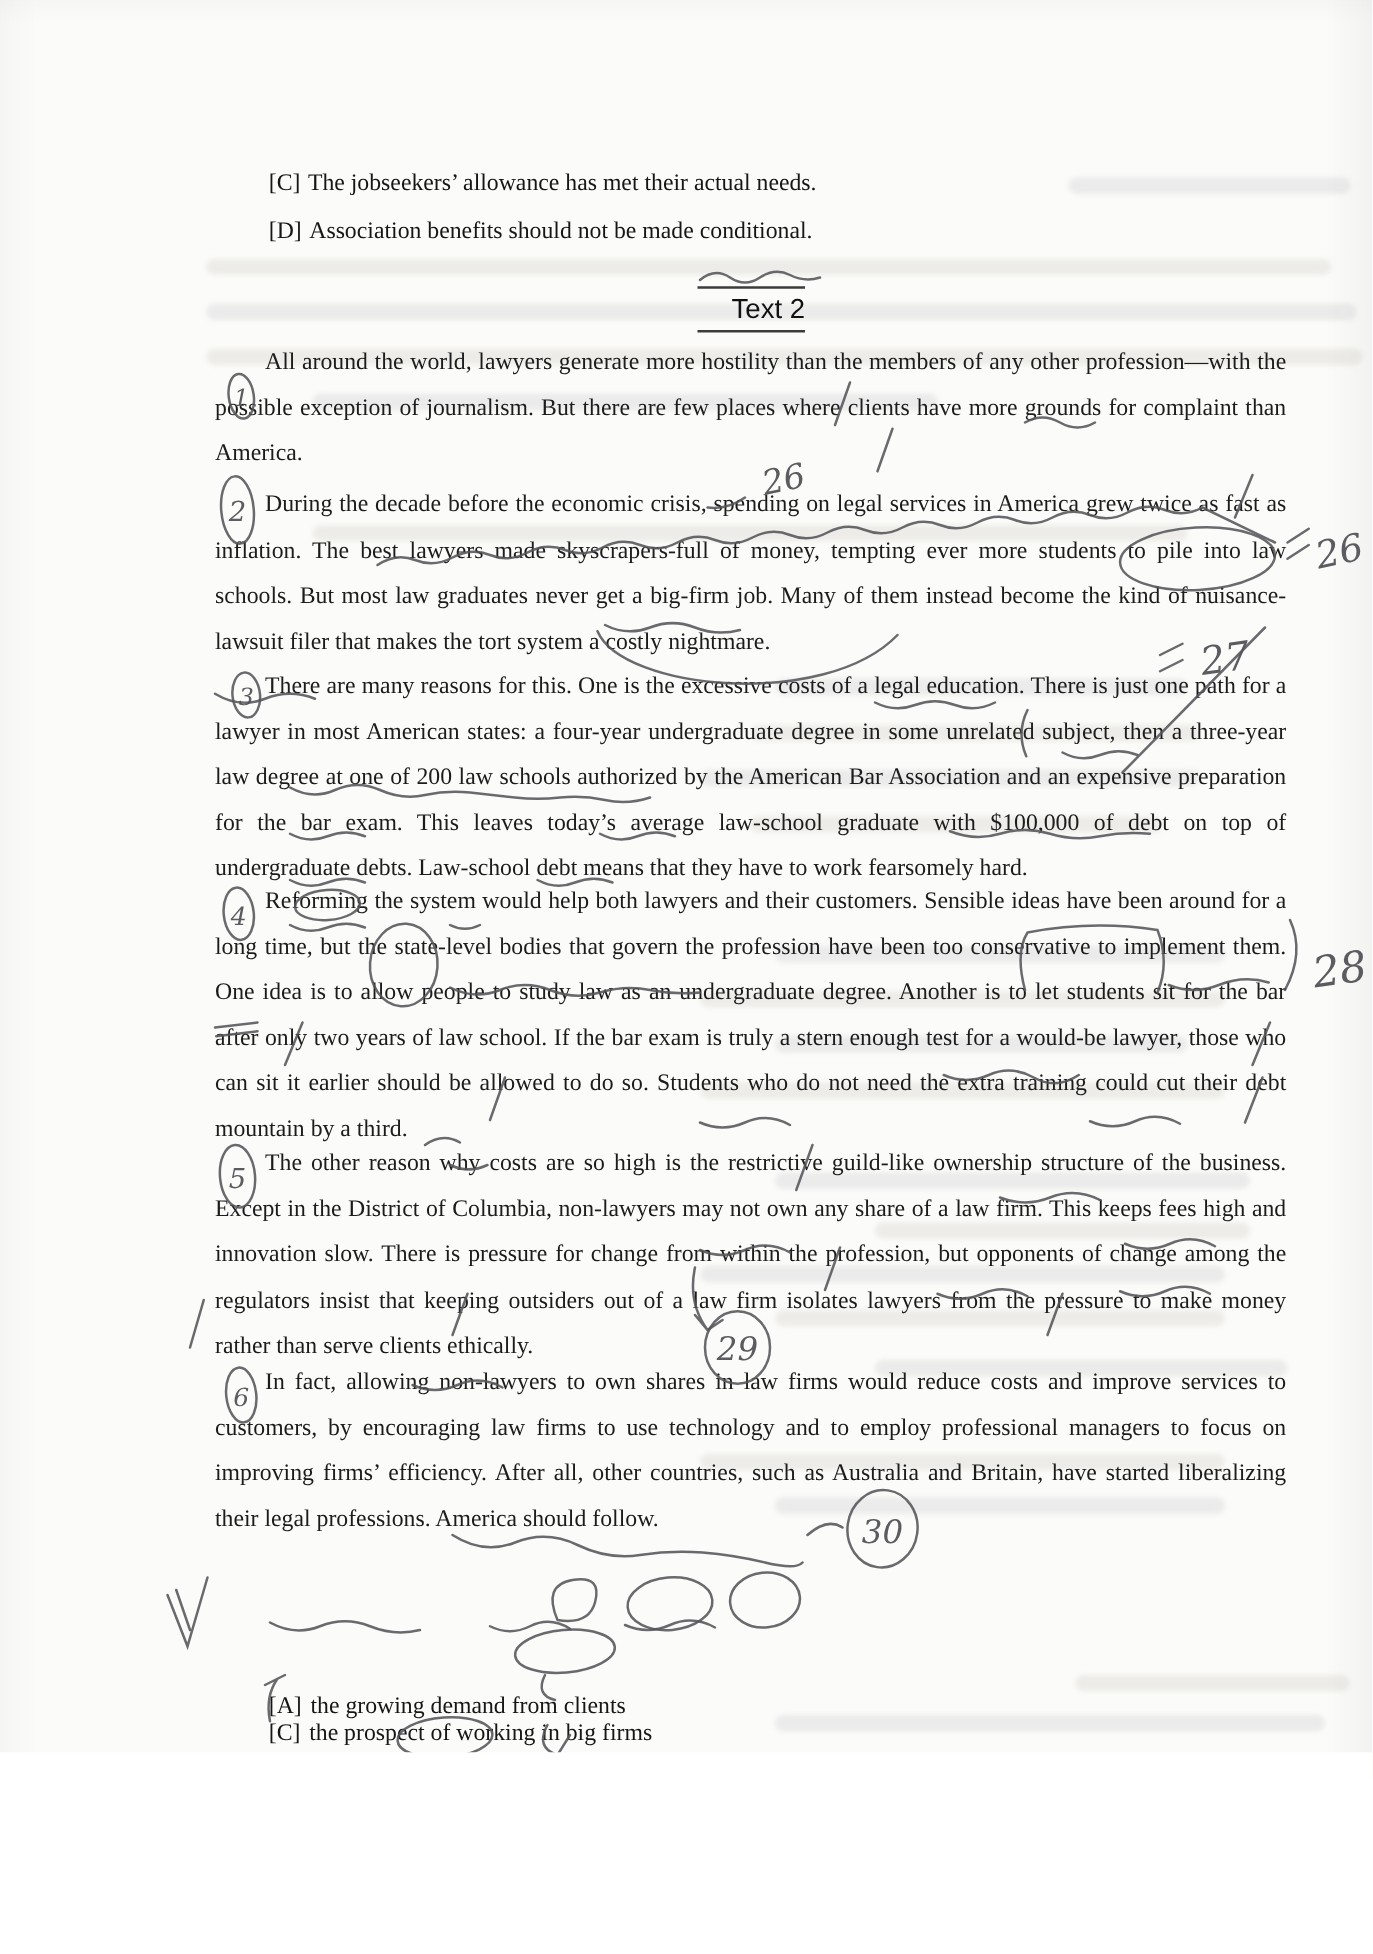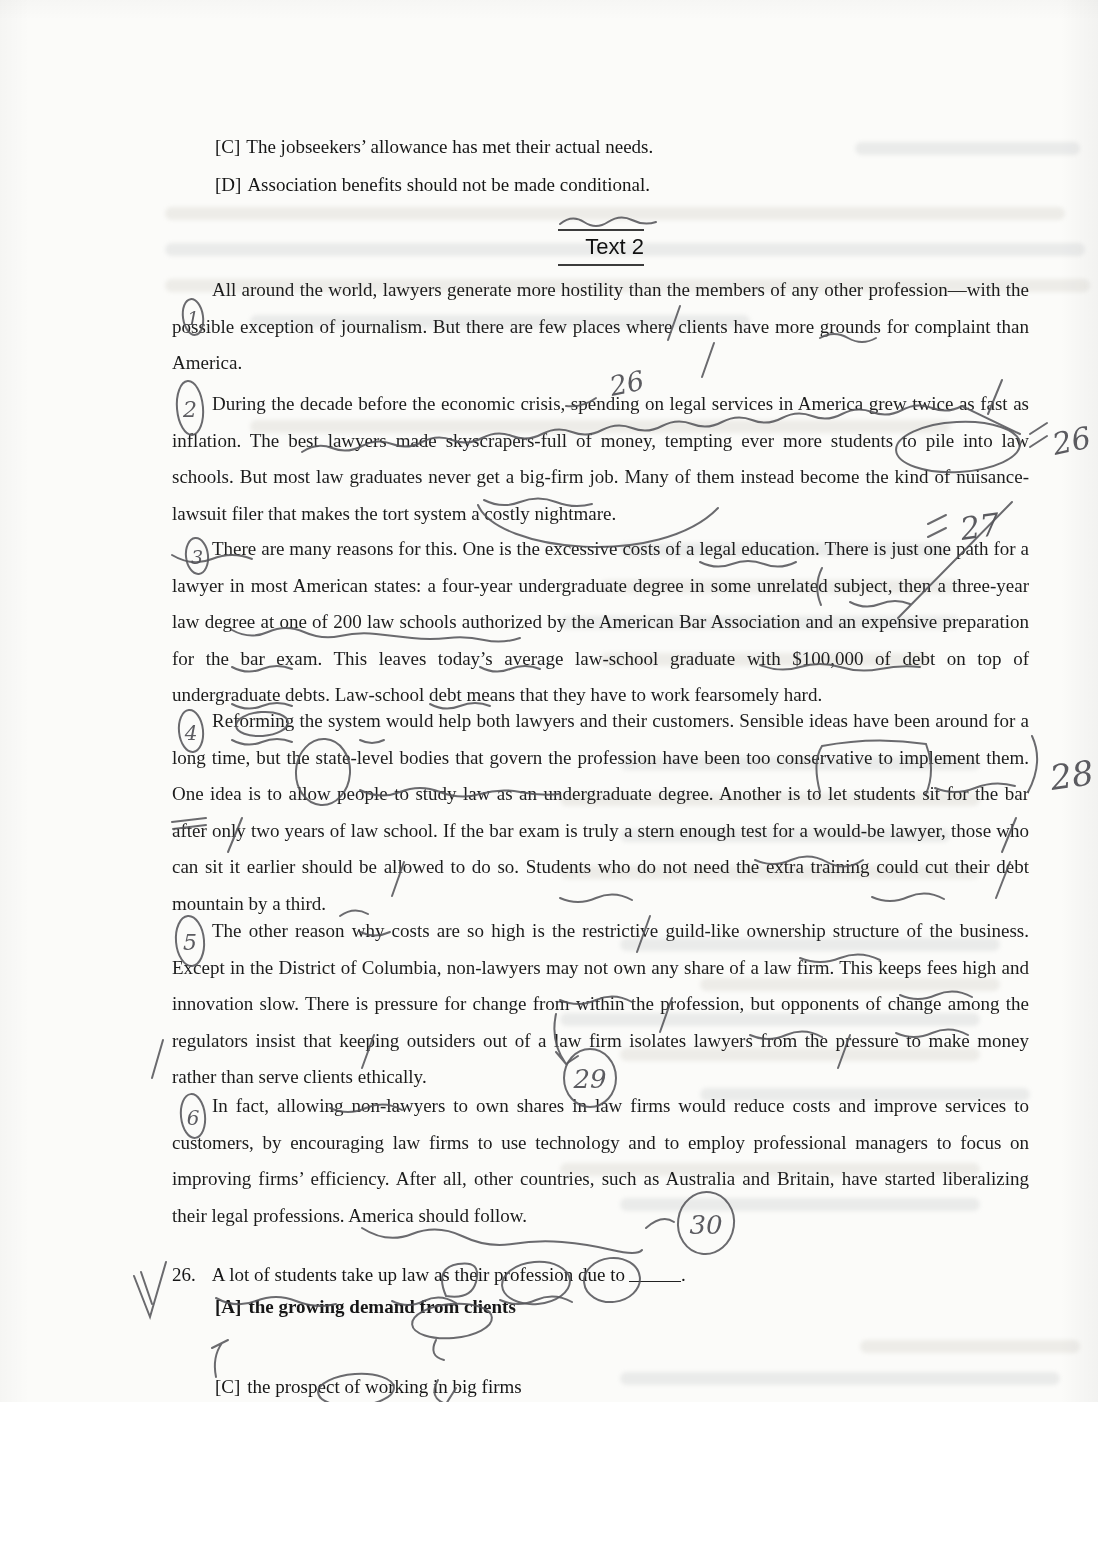--- a/index.html
+++ b/index.html
@@ -89,24 +89,21 @@
 
   <div class="text2">Text 2</div>
 
   <p class="para" style="top:272px;">All around the world, lawyers generate more hostility than the members of any other profession—with the possible exception of journalism. But there are few places where clients have more grounds for complaint than America.</p>
   <p class="para" style="top:386px;">During the decade before the economic crisis, spending on legal services in America grew twice as fast as inflation. The best lawyers made skyscrapers-full of money, tempting ever more students to pile into law schools. But most law graduates never get a big-firm job. Many of them instead become the kind of nuisance-lawsuit filer that makes the tort system a costly nightmare.</p>
   <p class="para" style="top:531px;">There are many reasons for this. One is the excessive costs of a legal education. There is just one path for a lawyer in most American states: a four-year undergraduate degree in some unrelated subject, then a three-year law degree at one of 200 law schools authorized by the American Bar Association and an expensive preparation for the bar exam. This leaves today’s average law-school graduate with $100,000 of debt on top of undergraduate debts. Law-school debt means that they have to work fearsomely hard.</p>
   <p class="para" style="top:703px;">Reforming the system would help both lawyers and their customers. Sensible ideas have been around for a long time, but the state-level bodies that govern the profession have been too conservative to implement them. One idea is to allow people to study law as an undergraduate degree. Another is to let students sit for the bar after only two years of law school. If the bar exam is truly a stern enough test for a would-be lawyer, those who can sit it earlier should be allowed to do so. Students who do not need the extra training could cut their debt mountain by a third.</p>
   <p class="para" style="top:913px;">The other reason why costs are so high is the restrictive guild-like ownership structure of the business. Except in the District of Columbia, non-lawyers may not own any share of a law firm. This keeps fees high and innovation slow. There is pressure for change from within the profession, but opponents of change among the regulators insist that keeping outsiders out of a law firm isolates lawyers from the pressure to make money rather than serve clients ethically.</p>
   <p class="para" style="top:1088px;">In fact, allowing non-lawyers to own shares in law firms would reduce costs and improve services to customers, by encouraging law firms to use technology and to employ professional managers to focus on improving firms’ efficiency. After all, other countries, such as Australia and Britain, have started liberalizing their legal professions. America should follow.</p>
 
-  <div class="qline">
-    <span class="qnum">26.</span><span>A lot of students take up law as their profession due to</span><span class="blank"></span><span>.</span>
-  </div>
-  <div class="qopt" style="top:1296px;font-weight:bold;">
+  <div class="qopt" style="top:1354px;">
     <span class="lbl">[A]</span><span>the growing demand from clients</span>
   </div>
   <div class="qopt" style="top:1414px;">
     <span class="lbl">[B]</span><span>the increasing pressure of inflation</span>
   </div>
   <div class="qopt" style="top:1376px;">
     <span class="lbl">[C]</span><span>the prospect of working in big firms</span>
   </div>
   <div class="qopt" style="top:1413px;">
     <span class="lbl">[D]</span><span>the attraction of financial follow</span>

